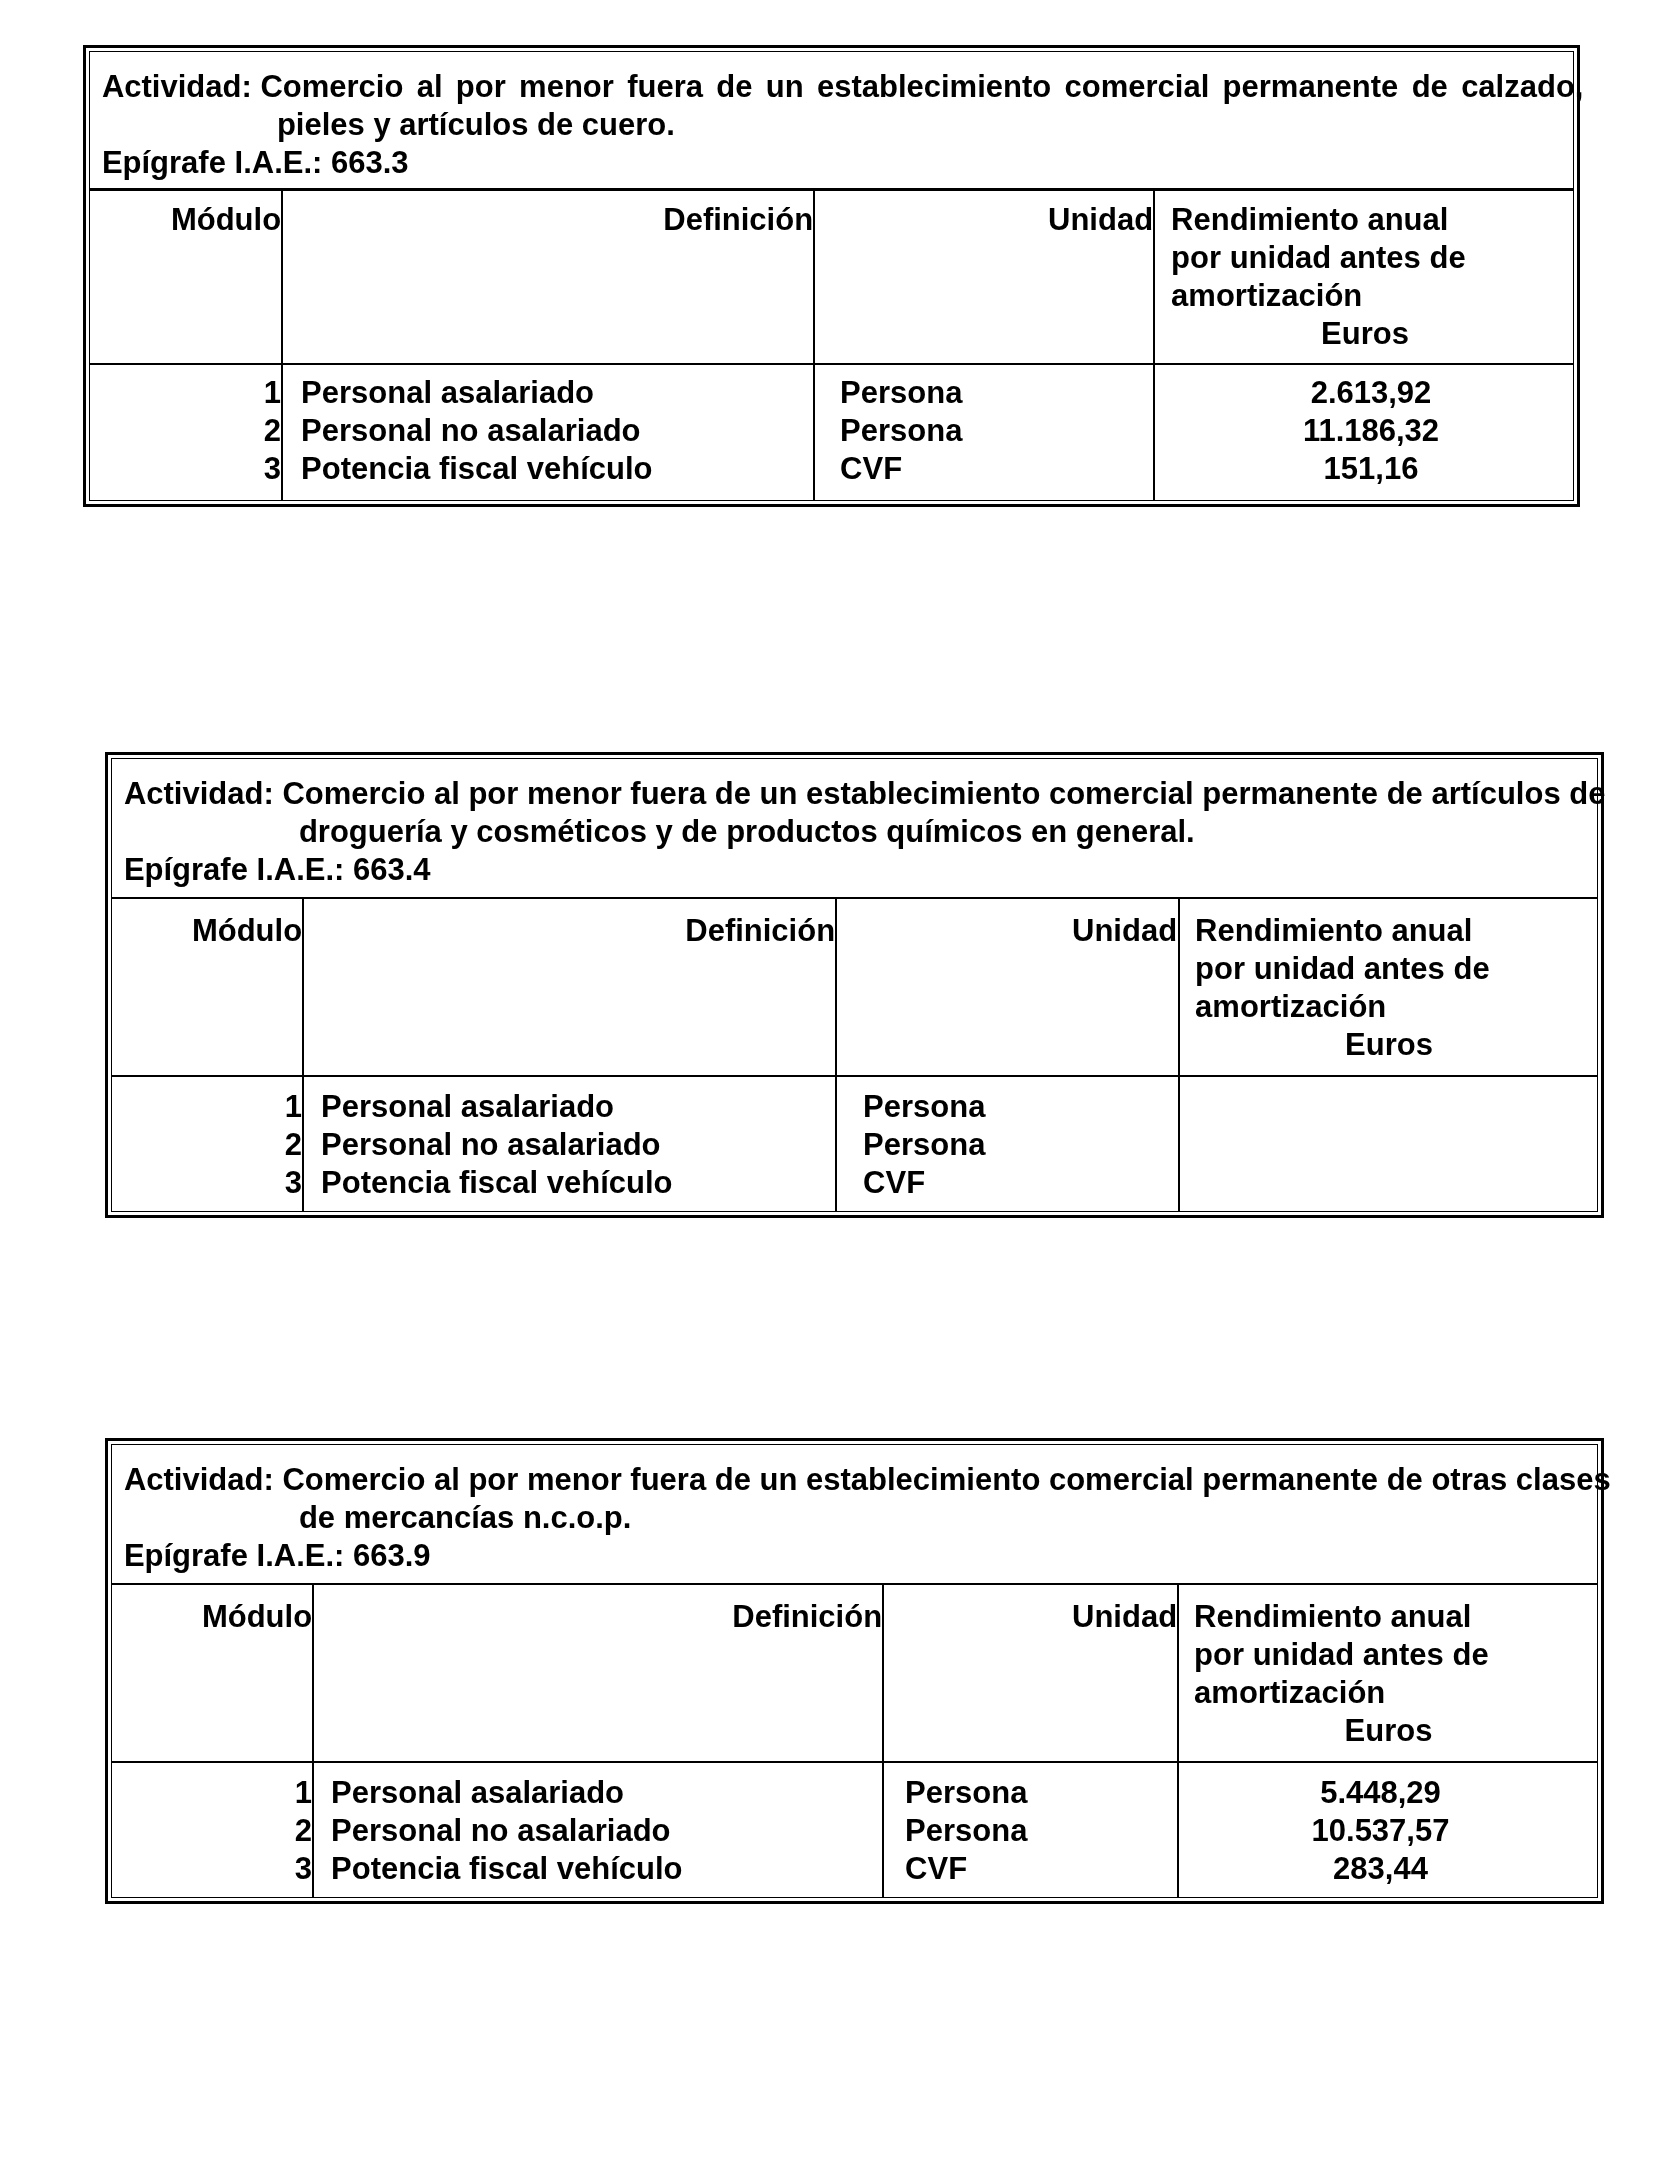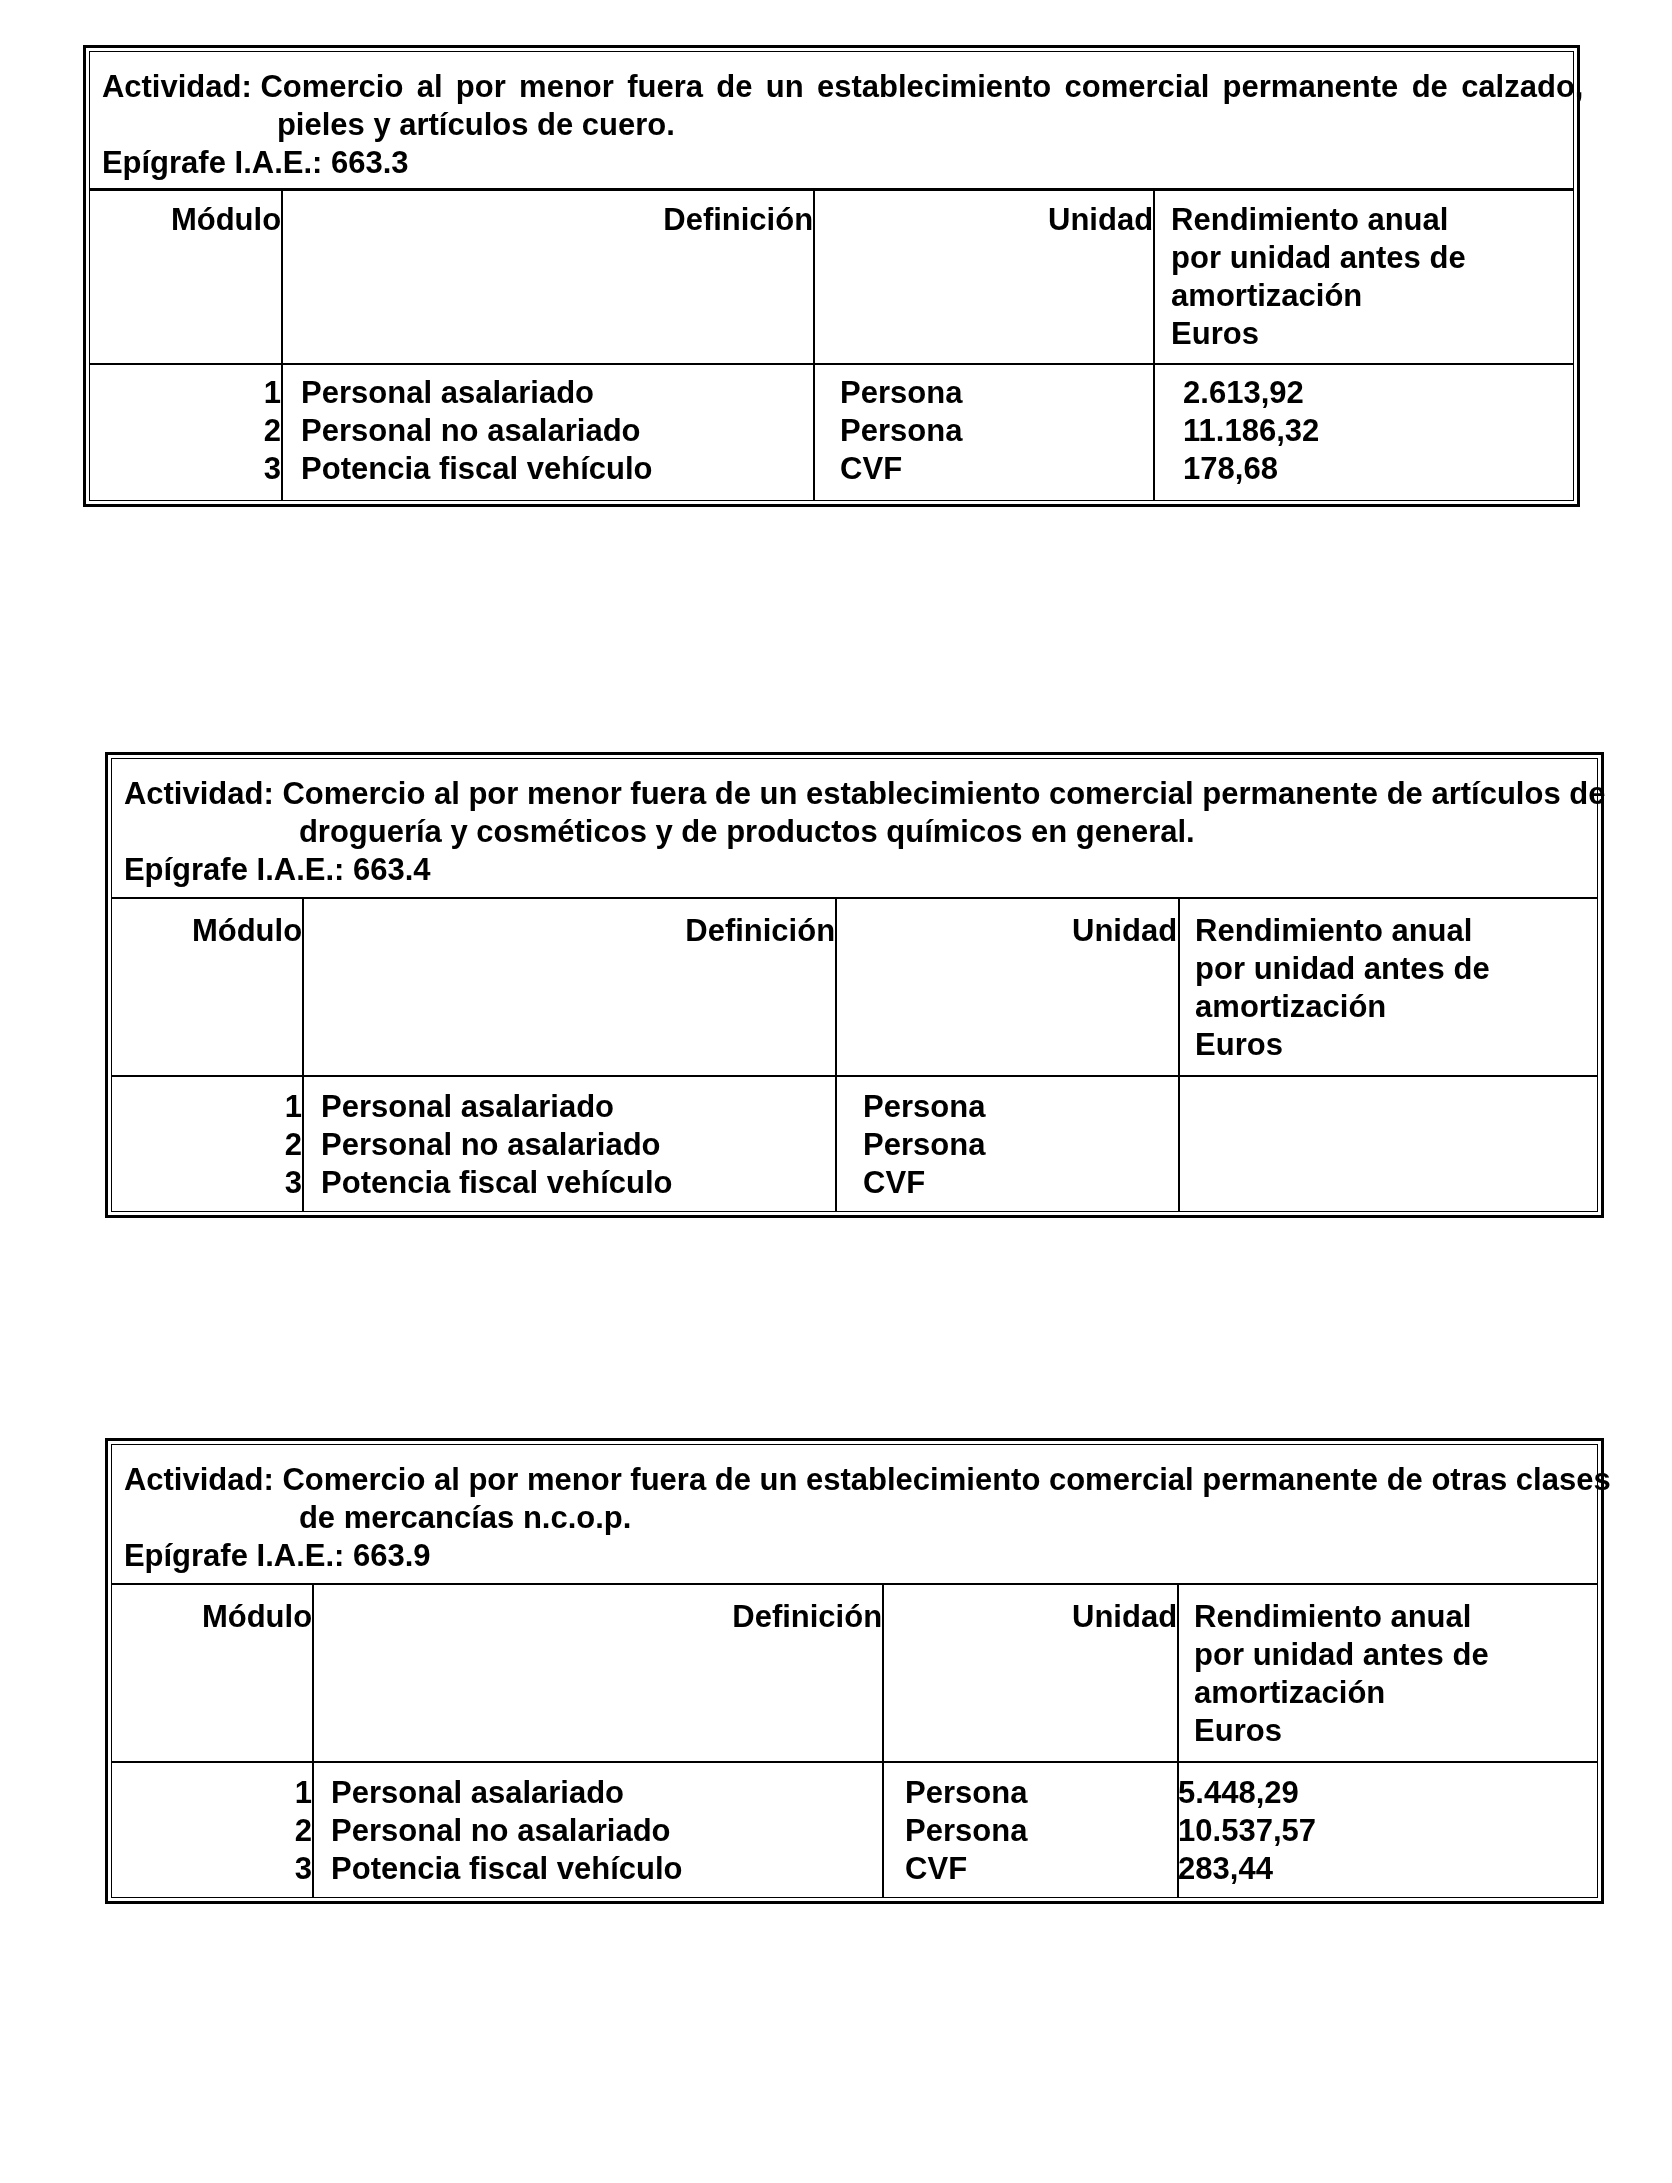--- a/index.html
+++ b/index.html
@@ -6,21 +6,21 @@
   body { width:1672px; height:2183px; position:relative; overflow:hidden;
          font-family:"Liberation Sans", sans-serif; color:#000; font-size:31px; line-height:38px; }
   .tbl { position:absolute; box-sizing:border-box; border:3.1px solid #000;font-weight:bold; }
   .inner { position:absolute; left:3.1px; top:3.1px; right:3.1px; bottom:3.1px; border:1.6px solid #000; box-sizing:border-box; }
   .hdr { position:absolute; left:0; right:0; top:0; box-sizing:border-box; padding:15.7px 0 0 15.7px; }
   .hdr .line2 { padding-left:175px; }
   .hline { position:absolute; left:0; right:0; height:3.1px; background:#000; }
   .vline { position:absolute; width:1.6px; background:#000; }
   .cell { position:absolute; box-sizing:border-box; }
   .center { text-align:right; }
-  .right { text-align:left; }
+  .right { text-align:center; }
   .row-line { display:block; white-space:nowrap; }
 </style>
 </head>
 <body>
 
 <div class="tbl" style="left:83px; top:45px; width:1497px; height:462px;">
   <div class="inner">
     <div class="hdr" style="height:139px; padding-left:11.8px;">
       <span class="row-line" style="white-space:nowrap;">
         <span>Actividad:</span>
@@ -56,21 +56,21 @@
       <span class="row-line">Potencia fiscal vehículo</span>
     </div>
     <div class="cell" style="left:750px; top:322px;">
       <span class="row-line">Persona</span>
       <span class="row-line">Persona</span>
       <span class="row-line">CVF</span>
     </div>
     <div class="cell right" style="left:1065px; right:14px; top:322px;padding-left:28px;">
       <span class="row-line">2.613,92</span>
       <span class="row-line">11.186,32</span>
-      <span class="row-line">178,68</span>
+      <span class="row-line">151,16</span>
     </div>
   </div>
 </div>
 
 <div class="tbl" style="left:105px; top:752px; width:1499px; height:466px;">
   <div class="inner">
     <div class="hdr" style="height:140px; padding-left:11.8px;">
       <span class="row-line">
         <span>Actividad:</span>
         <span>Comercio al por menor fuera de un establecimiento comercial permanente de artículos de</span>

